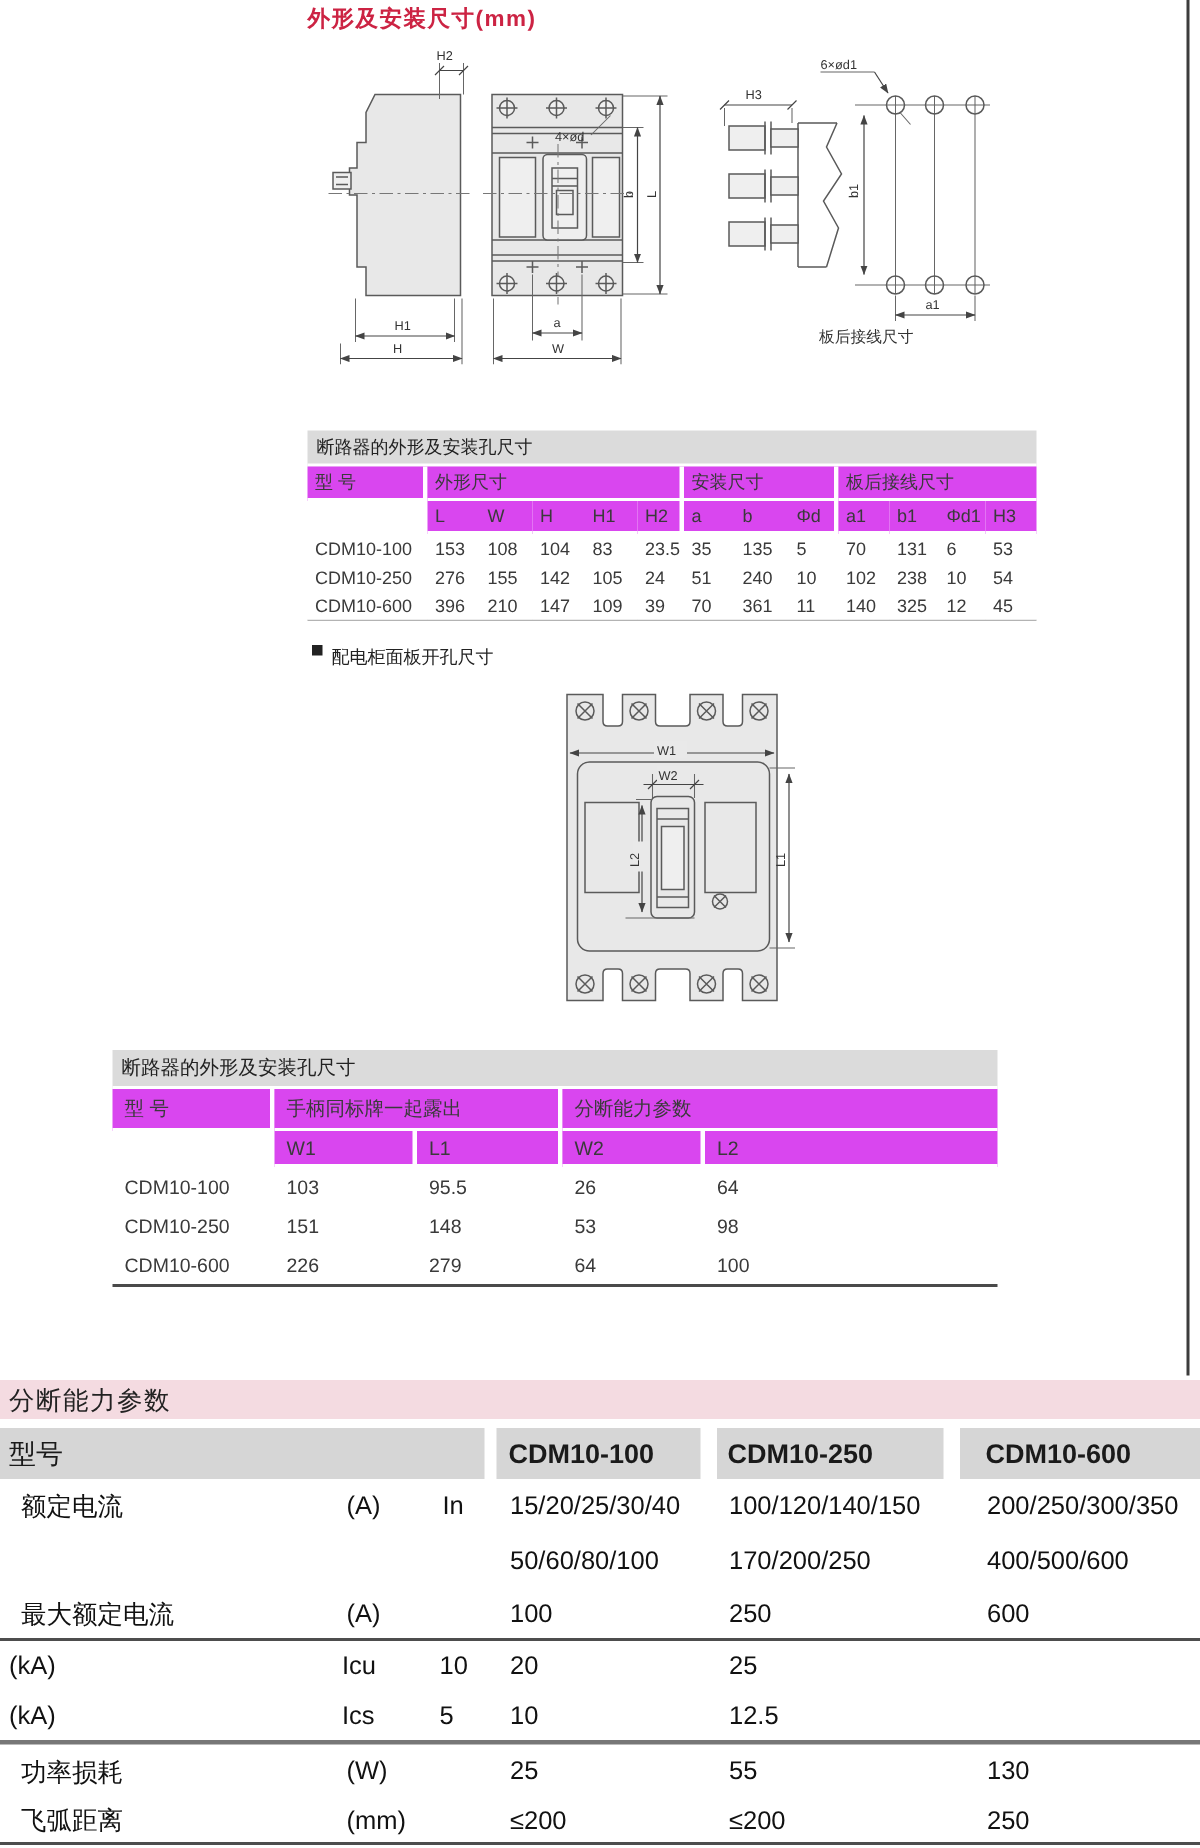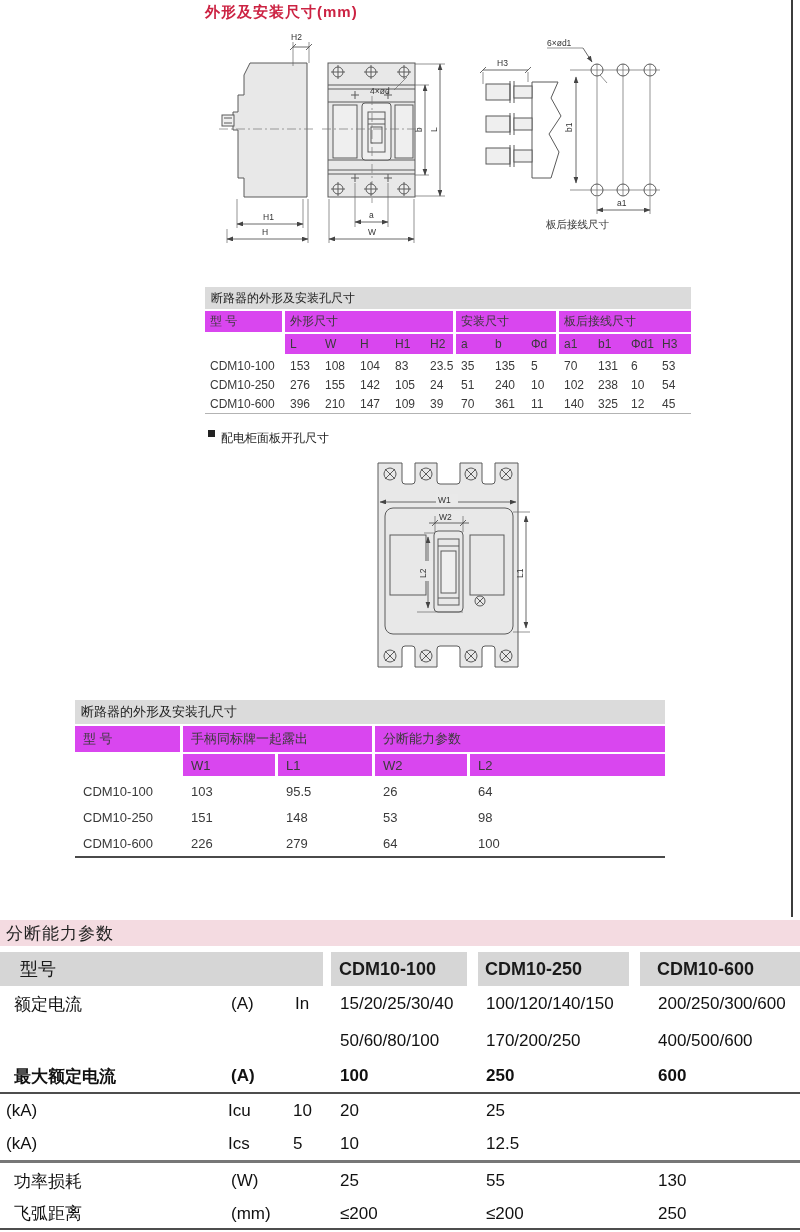--- a/index.html
+++ b/index.html
@@ -41,33 +41,33 @@
   td.blank{background:#fff;border-bottom:2px solid #fff;}
   td.gapR{border-right:3px solid #fff;}
   .t1 td.dcell{height:17px;padding-left:5px;background:#fff;}
   .t2 td.dcell{height:24px;padding-left:8px;background:#fff;}
 
   
   .bc-band{position:absolute;left:0;top:920px;width:800px;height:26px;background:#f4dbe1;display:flex;align-items:center;}
   .bc-band span{font-size:17px;color:#222;padding-left:6px;letter-spacing:1px;}
   .bc-header{position:absolute;left:0;top:952px;width:800px;height:34px;}
   .bc-hcell{position:absolute;top:0;height:34px;background:#d6d6d6;display:flex;align-items:center;font-size:18px;color:#1a1a1a;}
-  .bc-h0{left:0;width:323px;padding-left:20px;box-sizing:border-box;}
+  .bc-h0{left:0;width:323px;padding-left:6px;box-sizing:border-box;}
   .bc-h1{left:331px;width:136px;padding-left:8px;box-sizing:border-box;font-weight:bold;}
   .bc-h2{left:478px;width:151px;padding-left:7px;box-sizing:border-box;font-weight:bold;}
   .bc-h3{left:640px;width:160px;padding-left:17px;box-sizing:border-box;font-weight:bold;}
   .bc-rows{position:absolute;left:0;top:986px;width:800px;}
   .bc-row{display:grid;grid-template-columns:225px 67px 47px 146px 172px 143px;align-items:center;font-size:17px;color:#111;}
   .bc-row > div{padding-left:1px;overflow:hidden;white-space:nowrap;}
   .bc-row .lab{padding-left:14px;}
   .bc-row .unit{padding-left:6px;}
   .bc-row .sym{padding-left:3px;}
   .r-in1{height:36px;}
   .r-in2{height:38px;}
-  .r-max{height:32px;border-bottom:2px solid #4d4d4d;font-weight:bold;}
+  .r-max{height:32px;border-bottom:2px solid #4d4d4d;}
   .r-icu{height:34px;}
   .r-ics{height:32px;border-bottom:3px solid #777;}
   .r-pw{height:36px;}
   .r-arc{height:29px;border-bottom:2px solid #4d4d4d;}
 </style>
 </head>
 <body>
 
 <div class="page">
   <div class="page-border-right"></div>
@@ -390,21 +390,21 @@
     <div class="bc-hcell bc-h3">CDM10-600</div>
   </div>
 
   <div class="bc-rows">
     <div class="bc-row r-in1">
       <div class="lab">额定电流</div>
       <div class="unit">(A)</div>
       <div class="sym">In</div>
       <div>15/20/25/30/40</div>
       <div>100/120/140/150</div>
-      <div>200/250/300/600</div>
+      <div>200/250/300/350</div>
     </div>
     <div class="bc-row r-in2">
       <div class="lab"></div>
       <div class="unit"></div>
       <div class="sym"></div>
       <div>50/60/80/100</div>
       <div>170/200/250</div>
       <div>400/500/600</div>
     </div>
     <div class="bc-row r-max">

